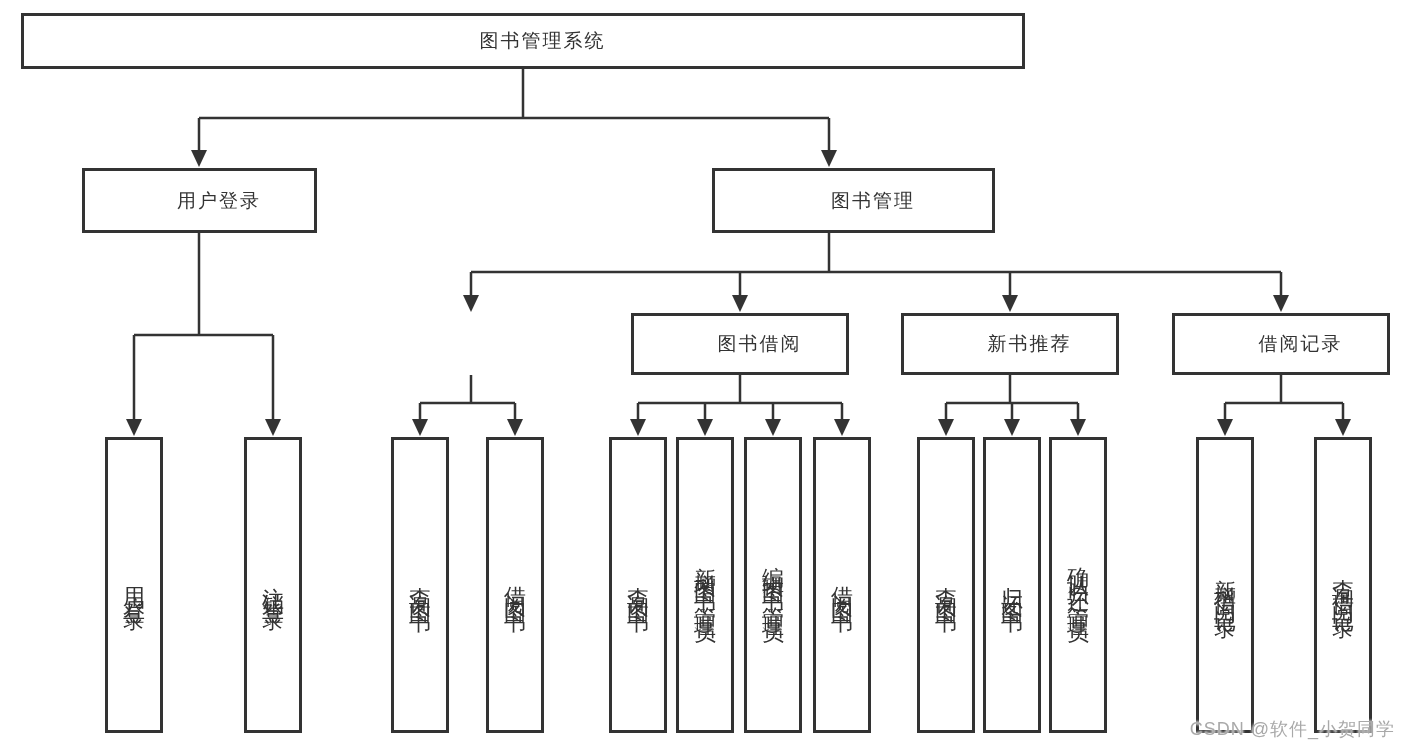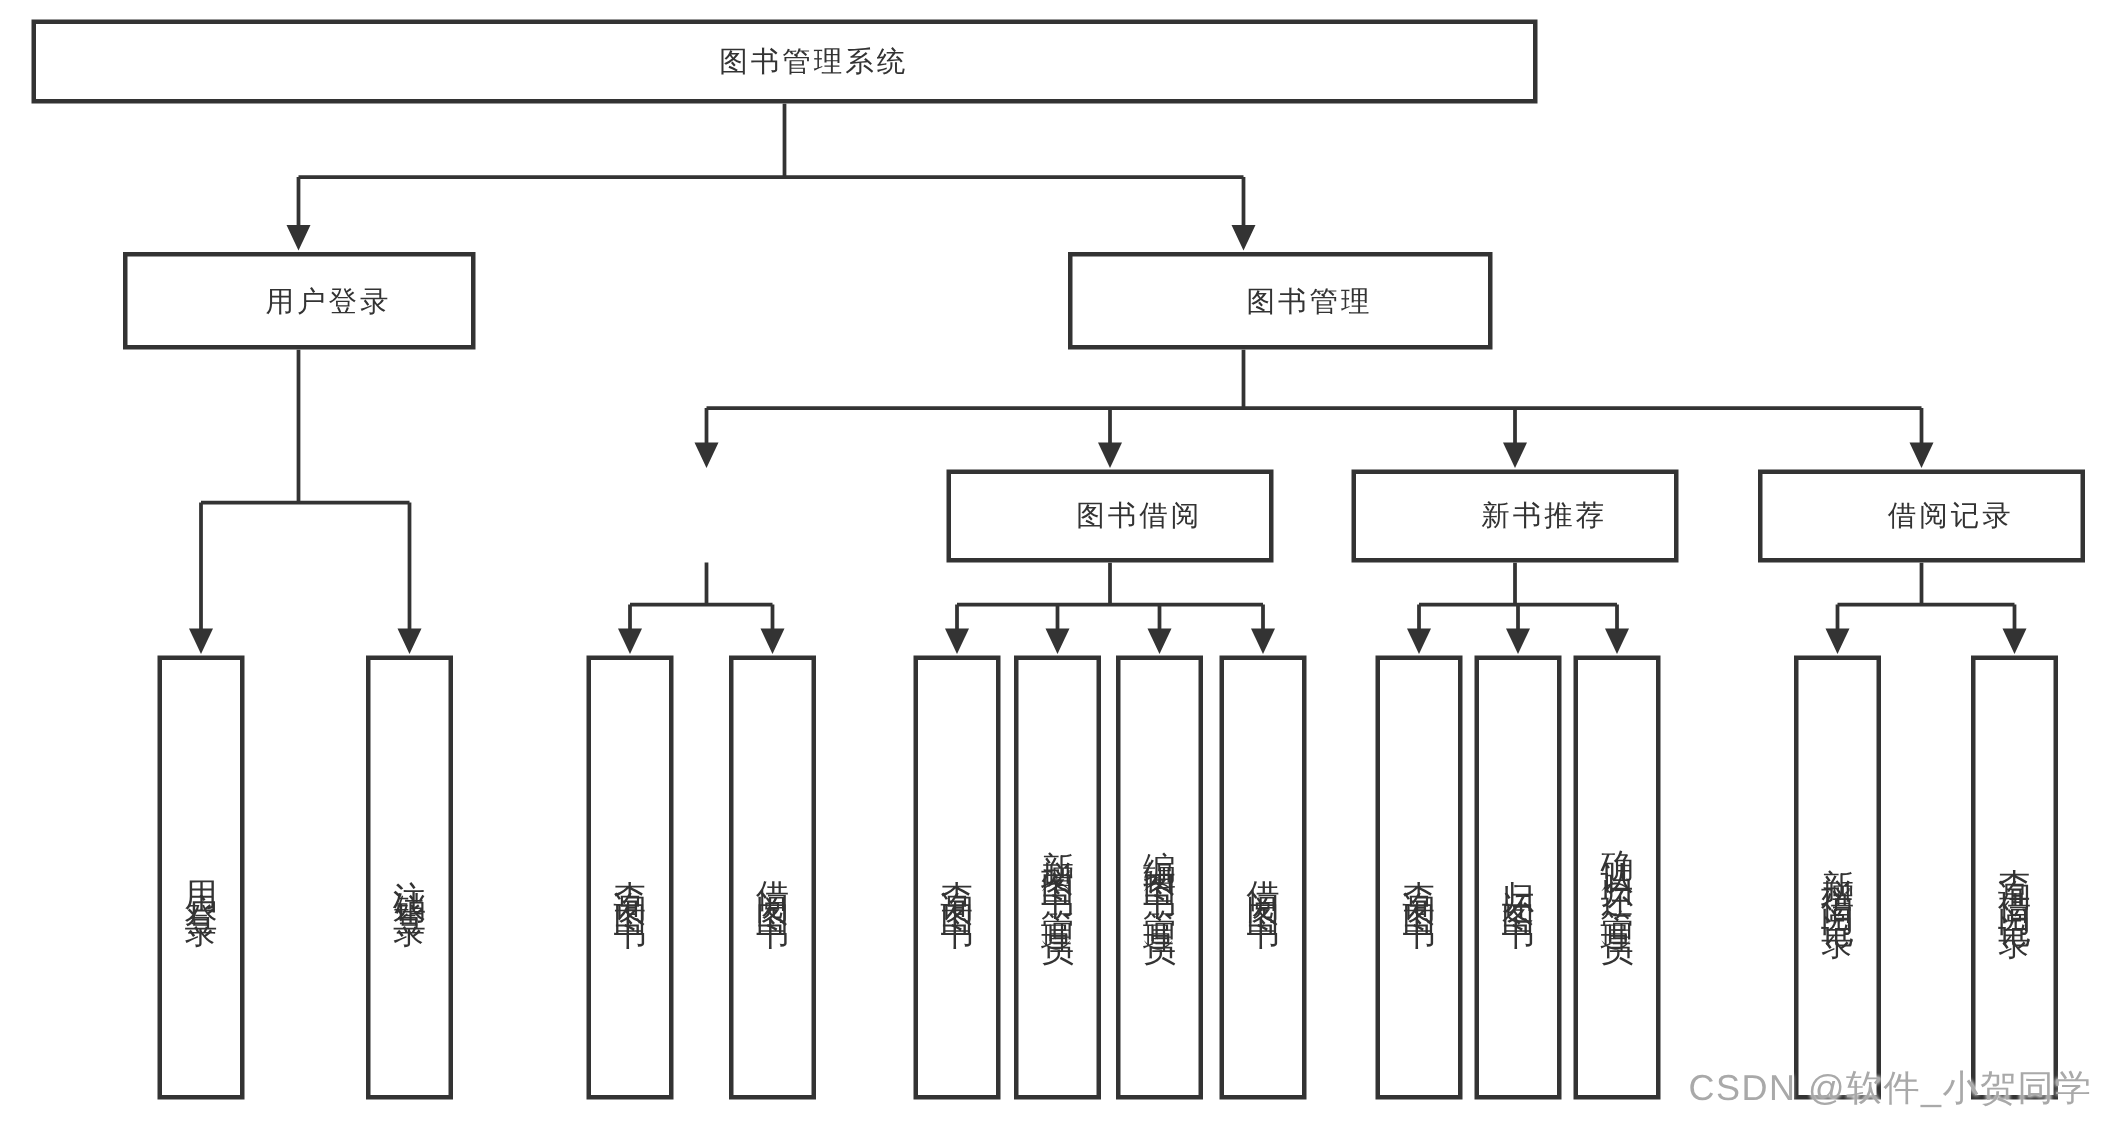--- a/index.html
+++ b/index.html
@@ -48,21 +48,21 @@
     text-orientation: mixed;
     font-size: 22px;
     letter-spacing: 8px;
     line-height: 1;
     color: #333333;
   }
   .watermark {
     position: absolute;
     right: 10px;
     bottom: 6px;
-    font-size: 24px;
+    font-size: 18px;
     color: #a9a9a9;
     letter-spacing: 1px;
     text-shadow: 0 0 3px #ffffff, 0 0 3px #ffffff;
     white-space: nowrap;
   }
 </style>
 </head>
 <body>
 
 <div class="stage">

